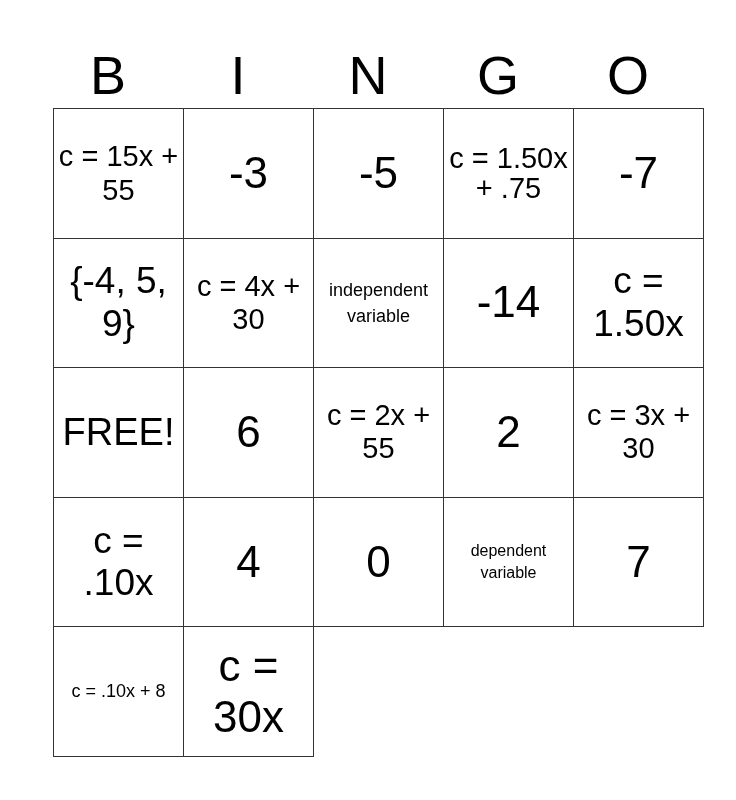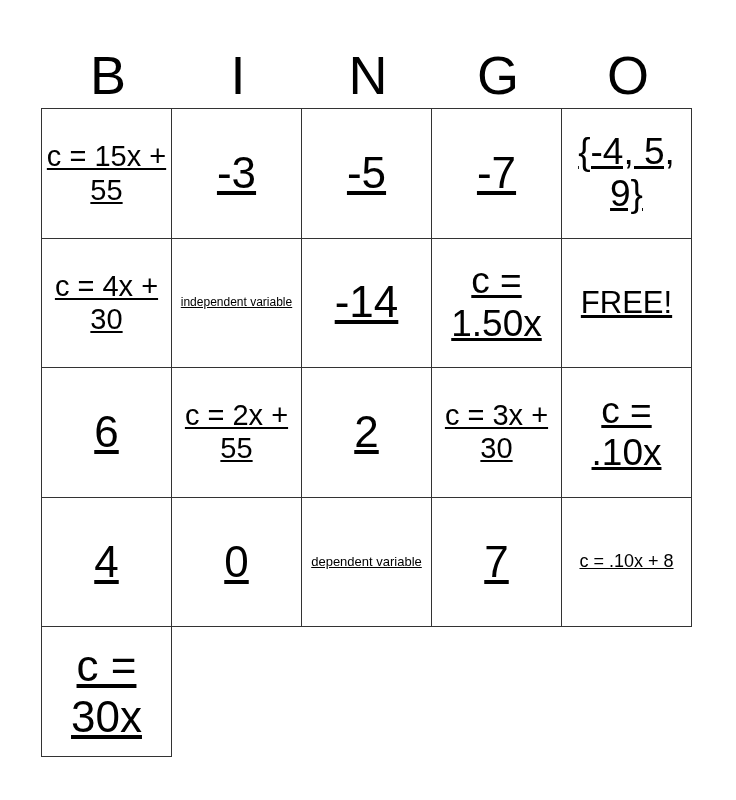--- a/index.html
+++ b/index.html
@@ -25,31 +25,30 @@
       grid-template-columns: repeat(5, 130px);
     }
     .header-letter {
       text-align: center;
       font-size: 54px;
       line-height: 62px;
       font-weight: normal;
     }
     .board {
       position: absolute;
-      left: 41px;
+      left: 53px;
       top: 108px;
       width: 650px;
       height: 648px;
       display: grid;
       grid-template-columns: repeat(5, 130px);
       grid-template-rows: repeat(5, 129.6px);
       border-top: 1px solid #333;
       border-left: 1px solid #333;
       box-sizing: content-box;
-      text-decoration: underline;
     }
     .cell {
       border-right: 1px solid #333;
       border-bottom: 1px solid #333;
       display: flex;
       align-items: center;
       justify-content: center;
       text-align: center;
       overflow: hidden;
       box-sizing: border-box;
@@ -60,21 +59,21 @@
       display: block;
       line-height: 1.2;
       word-wrap: break-word;
     }
     .s-xl { font-size: 48px; }
     .s-l  { font-size: 44px; }
     .s-m  { font-size: 37px; }
     .s-ms { font-size: 29px; }
     .s-s  { font-size: 29px; }
     .s-xs { font-size: 20px; }
-    .s-t  { font-size: 12px; line-height: 1.45 !important; }
+    .s-t  { font-size: 18px; line-height: 1.45 !important; }
   </style>
 </head>
 <body>
 
 <div class="header">
   <div class="header-letter">B</div>
   <div class="header-letter">I</div>
   <div class="header-letter">N</div>
   <div class="header-letter">G</div>
   <div class="header-letter">O</div>
@@ -84,20 +83,23 @@
 
   <div class="cell">
       <span class="s-s" style="width:124px">c = 15x + 55</span>
     </div>
   <div class="cell">
       <span class="s-l">-3</span>
     </div>
   <div class="cell">
       <span class="s-l">-5</span>
     </div>
+  <div class="cell">
+      <span class="s-s" style="width:124px; line-height:1.05">c = 1.50x + .75</span>
+    </div>
 
   <div class="cell">
       <span class="s-l">-7</span>
     </div>
   <div class="cell">
       <span class="s-m" style="width:124px; line-height:1.15">{-4, 5, 9}</span>
     </div>
   <div class="cell">
       <span class="s-ms" style="width:126px; line-height:1.15">c = 4x + 30</span>
     </div>
@@ -105,21 +107,21 @@
       <span class="s-t" style="width:126px">independent variable</span>
     </div>
 
   <div class="cell">
       <span class="s-l">-14</span>
     </div>
   <div class="cell">
       <span class="s-m" style="width:126px; line-height:1.15">c = 1.50x</span>
     </div>
   <div class="cell">
-      <span class="s-s" style="font-size:31px">FREE!</span>
+      <span class="s-s" style="font-size:38px">FREE!</span>
     </div>
   <div class="cell">
       <span class="s-l">6</span>
     </div>
   <div class="cell">
       <span class="s-ms" style="width:126px; line-height:1.15">c = 2x + 55</span>
     </div>
 
   <div class="cell">
       <span class="s-l">2</span>
@@ -131,21 +133,21 @@
       <span class="s-m" style="width:110px; line-height:1.15">c = .10x</span>
     </div>
   <div class="cell">
       <span class="s-l">4</span>
     </div>
   <div class="cell">
       <span class="s-l">0</span>
     </div>
 
   <div class="cell">
-      <span class="s-t" style="font-size:13px; width:126px; line-height:1.35 !important">dependent variable</span>
+      <span class="s-t" style="font-size:16px; width:126px; line-height:1.35 !important">dependent variable</span>
     </div>
   <div class="cell">
       <span class="s-l">7</span>
     </div>
   <div class="cell">
       <span class="s-xs" style="font-size:18px; width:110px; line-height:1.1">c = .10x + 8</span>
     </div>
   <div class="cell">
       <span class="s-xl" style="font-size:44px; width:110px; line-height:1.15">c = 30x</span>
     </div>

